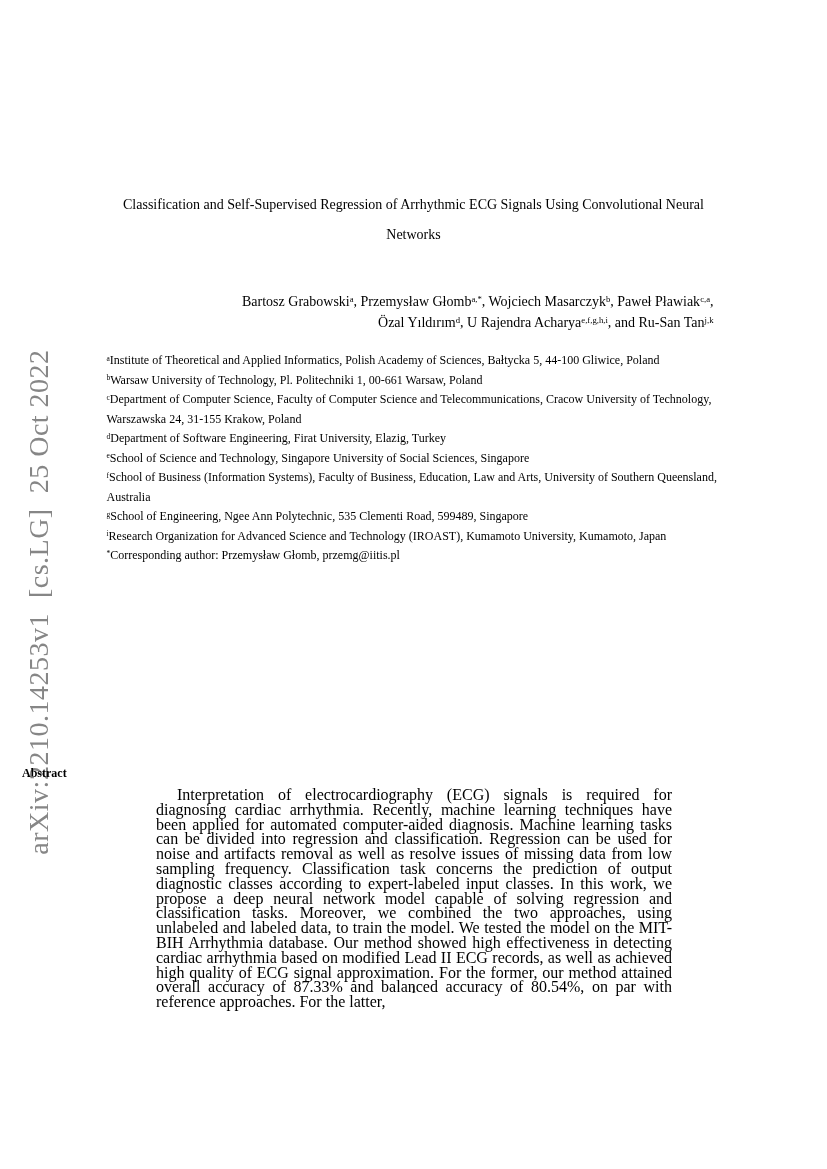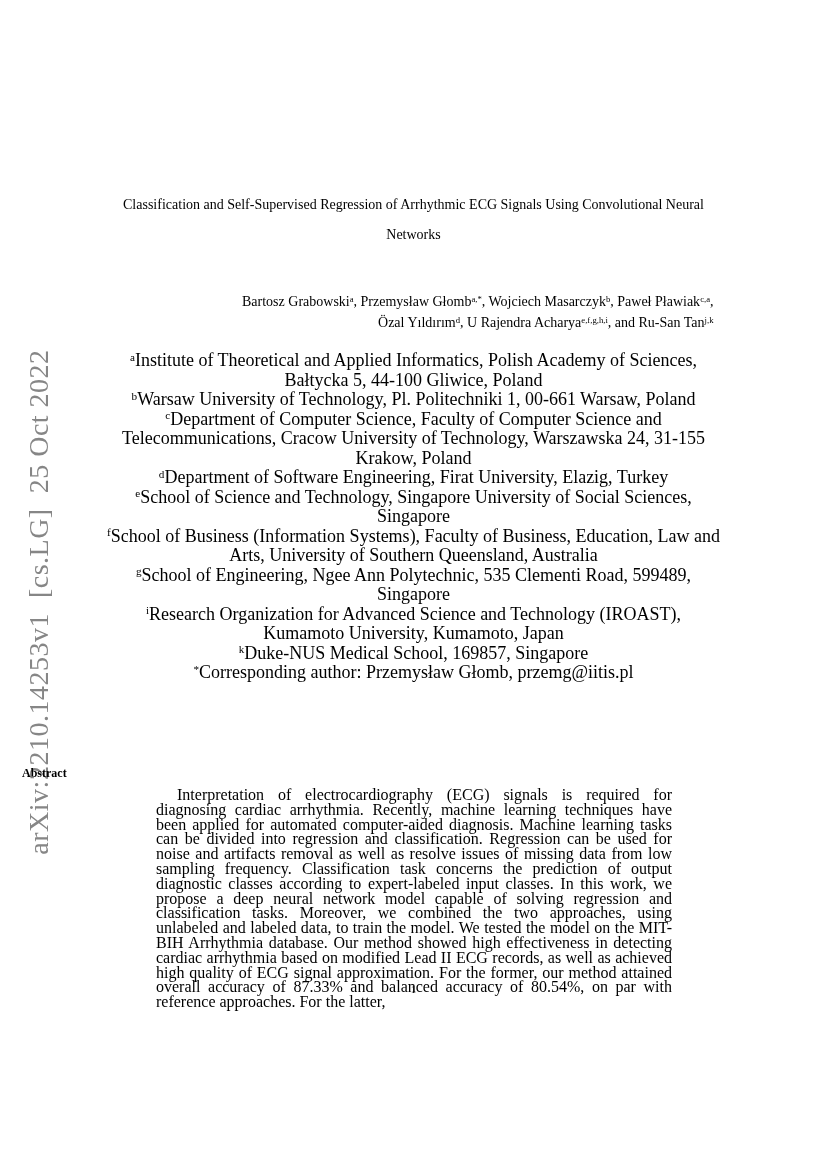--- a/index.html
+++ b/index.html
@@ -50,22 +50,22 @@
     font-size: 14px;
     line-height: 21px;
   }
   .affiliations {
     position: absolute;
     top: 351px;
     left: 0;
     right: 0;
     margin: 0 auto;
     width: 614px;
-    text-align: center;
-    font-size: 18px;
+    text-align: left;
+    font-size: 12px;
     line-height: 19.5px;
   }
   .affiliation { display: block; }
   sup {
     font-size: 62%;
     line-height: 0;
     vertical-align: baseline;
     position: relative;
     top: -0.45em;
   }
@@ -107,19 +107,18 @@
   <div class="authors"><span>Bartosz Grabowski<sup>a</sup>, </span><span>Przemysław Głomb<sup>a,*</sup>, </span><span>Wojciech Masarczyk<sup>b</sup>, </span><span>Paweł Pławiak<sup>c,a</sup>,</span><br><span>Özal Yıldırım<sup>d</sup>, </span><span>U Rajendra Acharya<sup>e,f,g,h,i</sup>, and </span><span>Ru-San Tan<sup>j,k</sup></span></div>
   <div class="affiliations">
       <div class="affiliation"><sup>a</sup>Institute of Theoretical and Applied Informatics, Polish Academy of Sciences, Bałtycka 5, 44-100 Gliwice, Poland</div>
       <div class="affiliation"><sup>b</sup>Warsaw University of Technology, Pl. Politechniki 1, 00-661 Warsaw, Poland</div>
       <div class="affiliation"><sup>c</sup>Department of Computer Science, Faculty of Computer Science and Telecommunications, Cracow University of Technology, Warszawska 24, 31-155 Krakow, Poland</div>
       <div class="affiliation"><sup>d</sup>Department of Software Engineering, Firat University, Elazig, Turkey</div>
       <div class="affiliation"><sup>e</sup>School of Science and Technology, Singapore University of Social Sciences, Singapore</div>
       <div class="affiliation"><sup>f</sup>School of Business (Information Systems), Faculty of Business, Education, Law and Arts, University of Southern Queensland, Australia</div>
       <div class="affiliation"><sup>g</sup>School of Engineering, Ngee Ann Polytechnic, 535 Clementi Road, 599489, Singapore</div>
       <div class="affiliation"><sup>i</sup>Research Organization for Advanced Science and Technology (IROAST), Kumamoto University, Kumamoto, Japan</div>
-      <div class="affiliation"><sup>k</sup>Duke-NUS Medical School, 169857, Singapore</div>
       <div class="affiliation"><sup>*</sup>Corresponding author: Przemysław Głomb, przemg@iitis.pl</div>
     </div>
   <div class="abstract-heading">Abstract</div>
   <div class="abstract-body">Interpretation of electrocardiography (ECG) signals is required for diagnosing cardiac arrhythmia. Recently, machine learning techniques have been applied for automated computer-aided diagnosis. Machine learning tasks can be divided into regression and classification. Regression can be used for noise and artifacts removal as well as resolve issues of missing data from low sampling frequency. Classification task concerns the prediction of output diagnostic classes according to expert-labeled input classes. In this work, we propose a deep neural network model capable of solving regression and classification tasks. Moreover, we combined the two approaches, using unlabeled and labeled data, to train the model. We tested the model on the MIT-BIH Arrhythmia database. Our method showed high effectiveness in detecting cardiac arrhythmia based on modified Lead II ECG records, as well as achieved high quality of ECG signal approximation. For the former, our method attained overall accuracy of 87.33% and balanced accuracy of 80.54%, on par with reference approaches. For the latter,</div>
   <div class="page-number">1</div>
 </div>
 
 </body></html>

